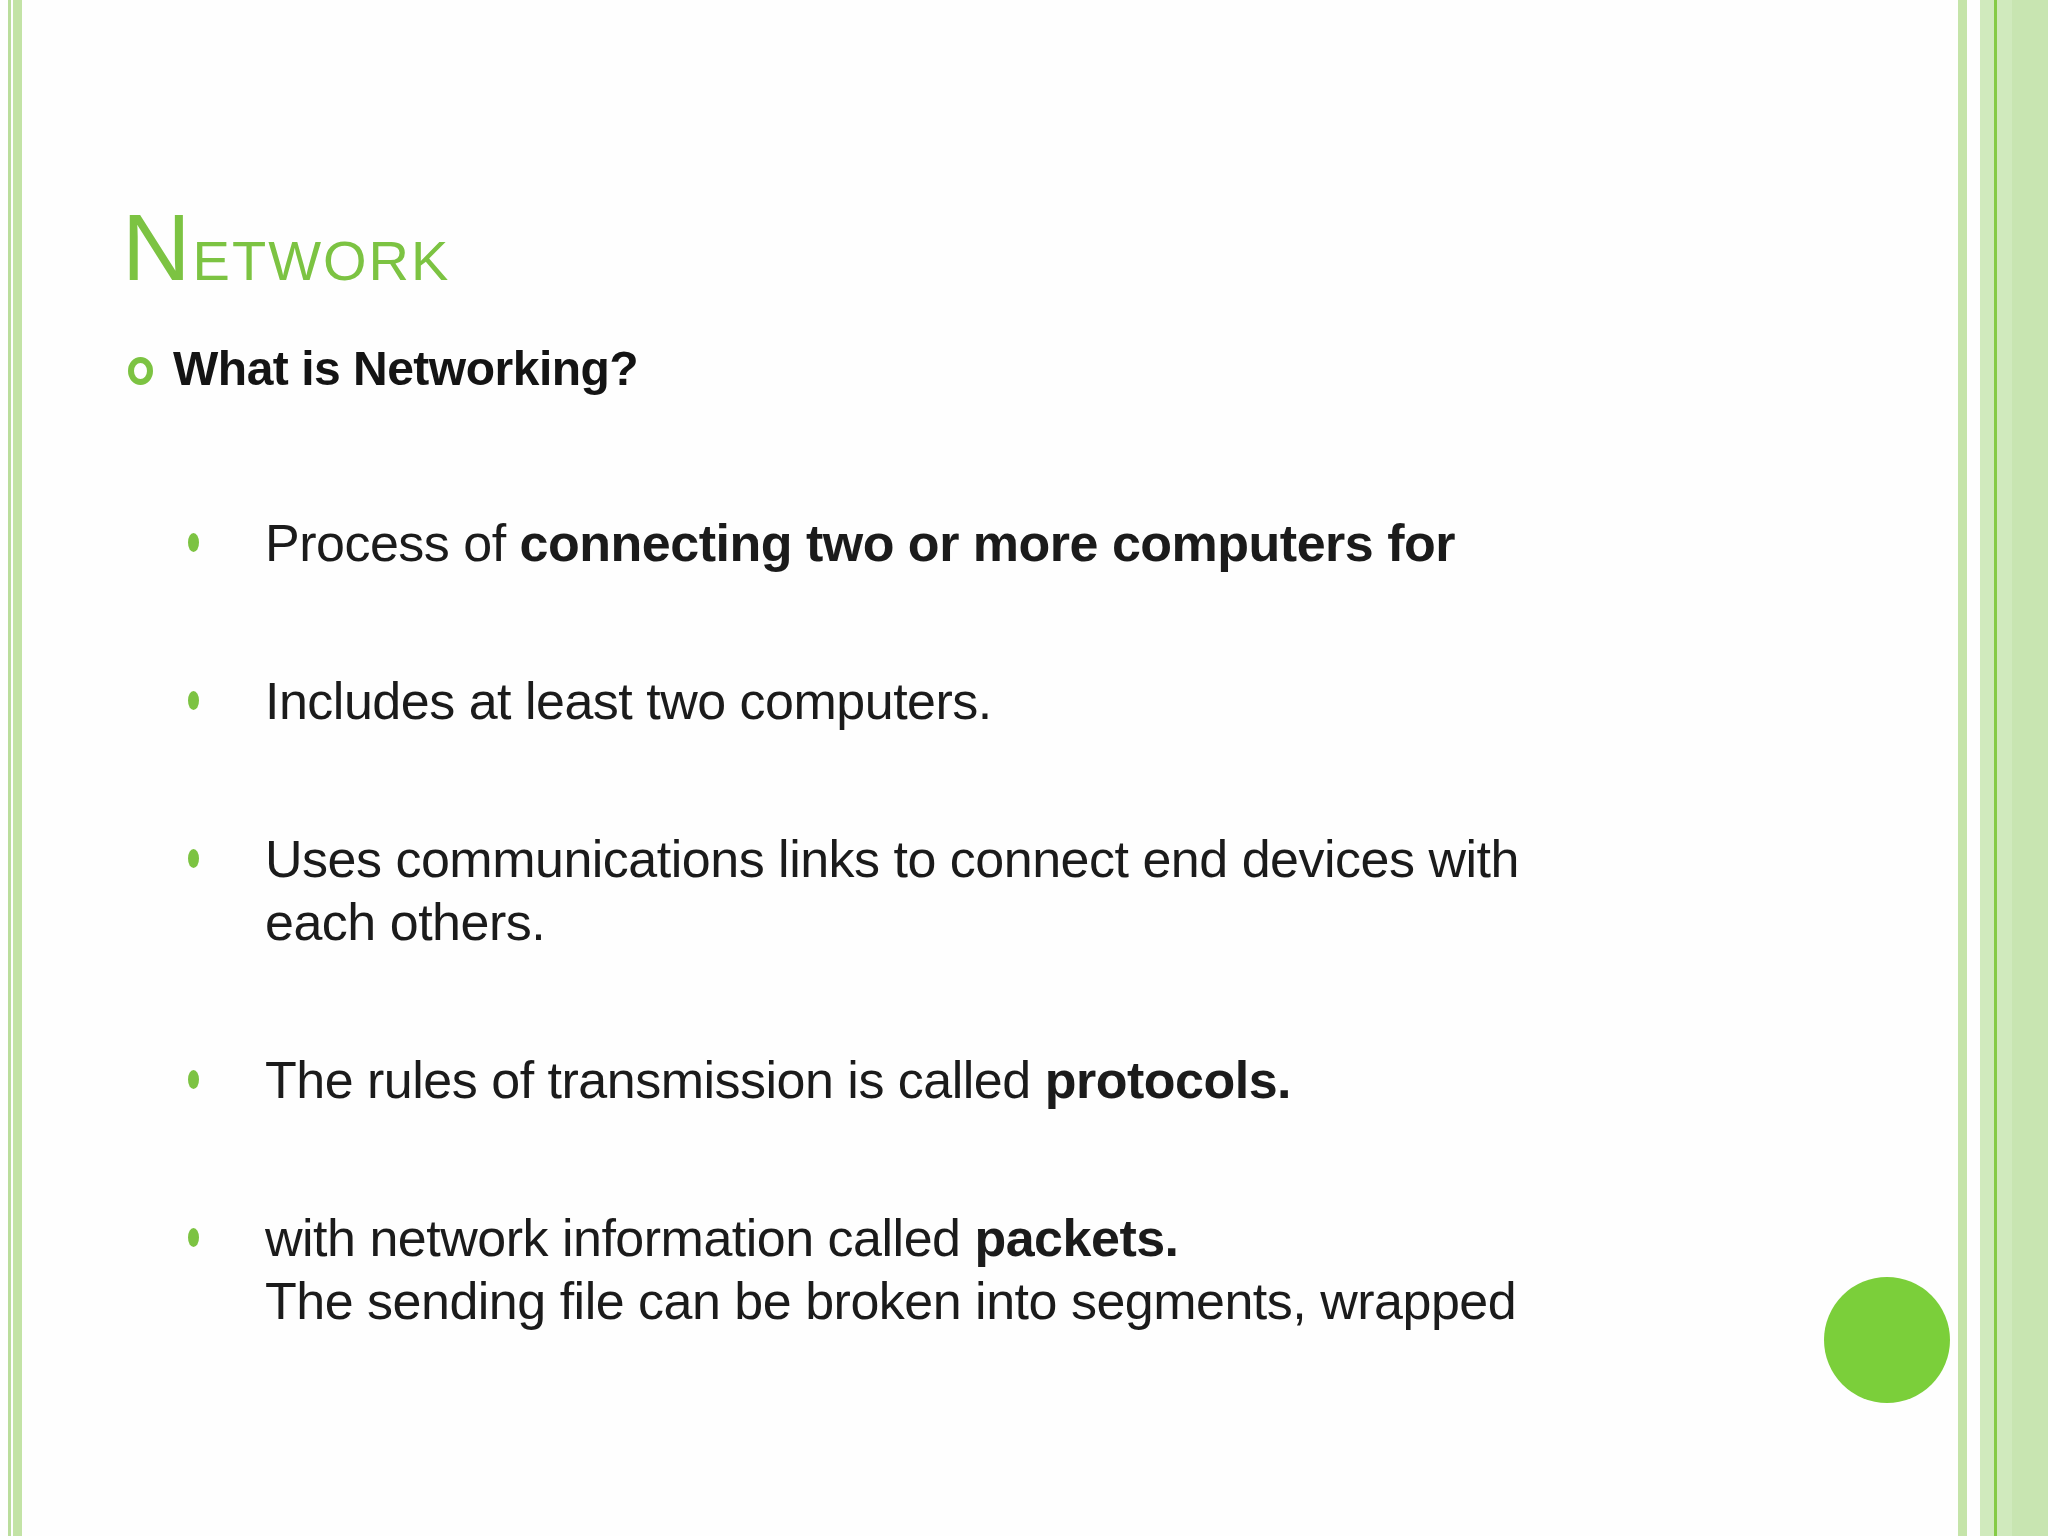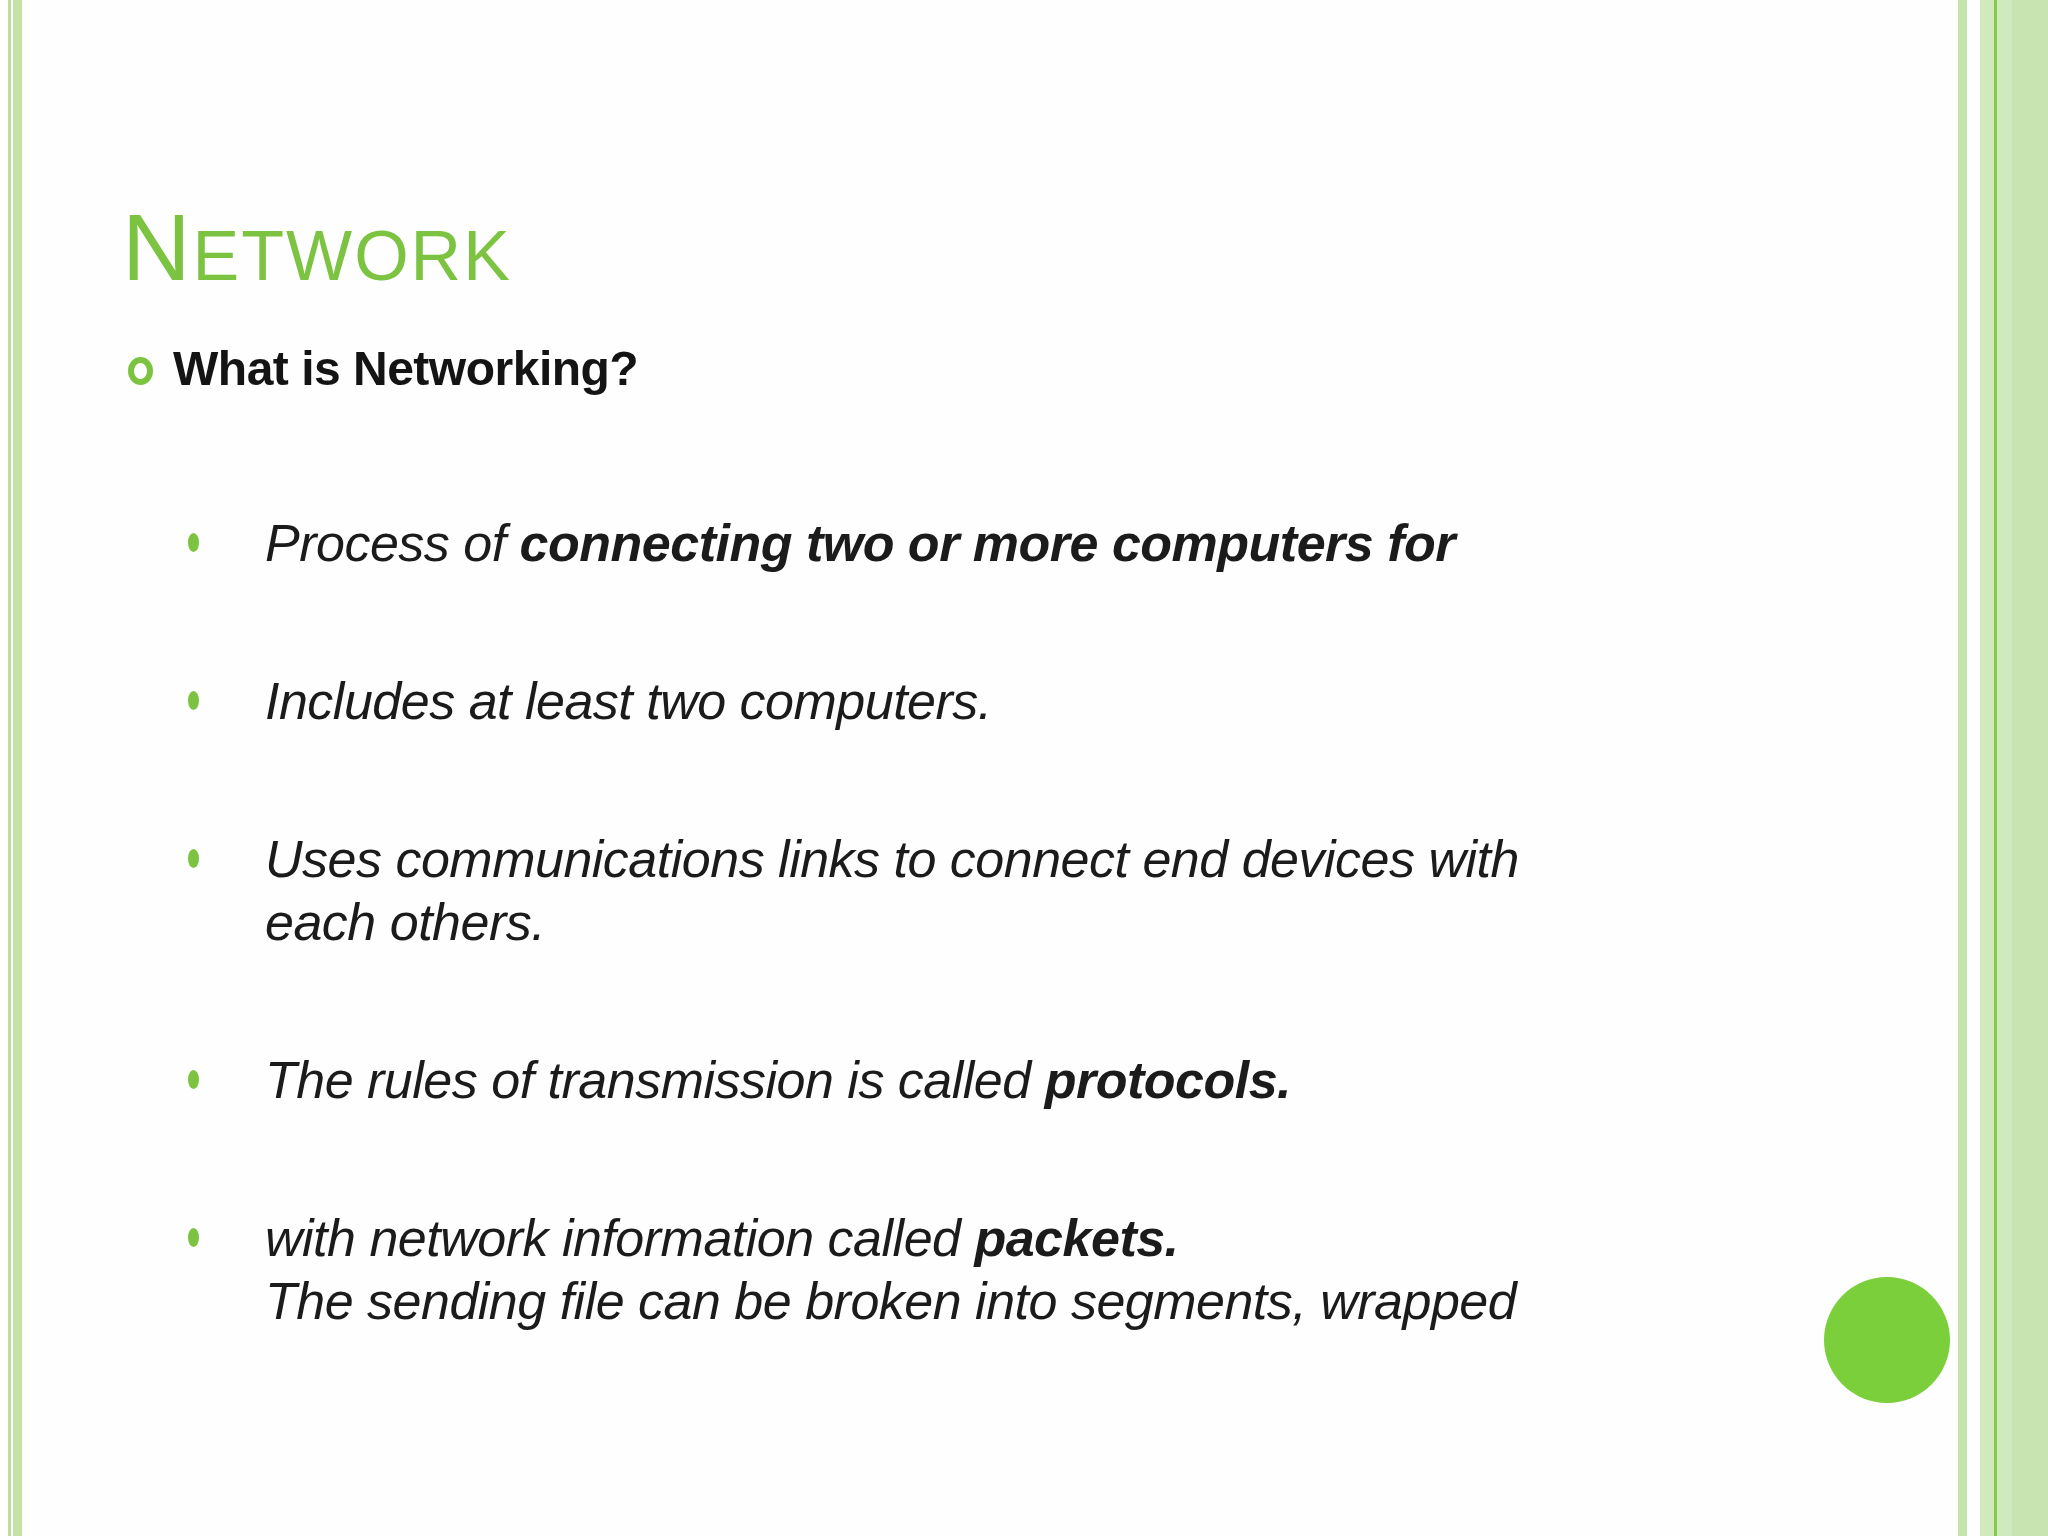--- a/index.html
+++ b/index.html
@@ -30,39 +30,39 @@
 
   
   .content-layer { position: absolute; inset: 0; z-index: 2; }
 
   .title {
     position: absolute; left: 122px; top: 200px; margin: 0;
     line-height: 1; font-weight: normal; color: #7cc342; letter-spacing: 2px;
     white-space: nowrap;
   }
   .t-big   { font-size: 95px; }
-  .t-small { font-size: 70px; }
+  .t-small { font-size: 56px; }
 
   .heading-row { position: absolute; left: 128px; top: 334px; display: flex; align-items: center; }
   .ring {
     flex: none; width: 13px; height: 16px;
     border: 6px solid #7cc342; border-radius: 50%;
     margin-right: 20px; margin-top: 4px;
   }
   .heading {
     margin: 0; font-size: 48px; font-weight: bold; line-height: 69px;
     color: #141414; letter-spacing: -0.5px; white-space: nowrap;
   }
 
   .bullets {
     position: absolute; left: 186px; top: 512px; width: 1720px;
     list-style: none; margin: 0; padding: 0;
     font-size: 52px; line-height: 63px; letter-spacing: -0.5px; color: #1b1b1b;
   }
-  .bullet { position: relative; padding-left: 79px; margin: 0 0 95px 0; font-style: italic; }
+  .bullet { position: relative; padding-left: 79px; margin: 0 0 95px 0; }
   .dot {
     position: absolute; left: 2px; top: 21px;
     width: 11px; height: 19px; border-radius: 50%;
     background: #7cc342;
   }
   .line { display: block; }
   .b { font-weight: bold; }
 </style>
 </head>
 <body>

